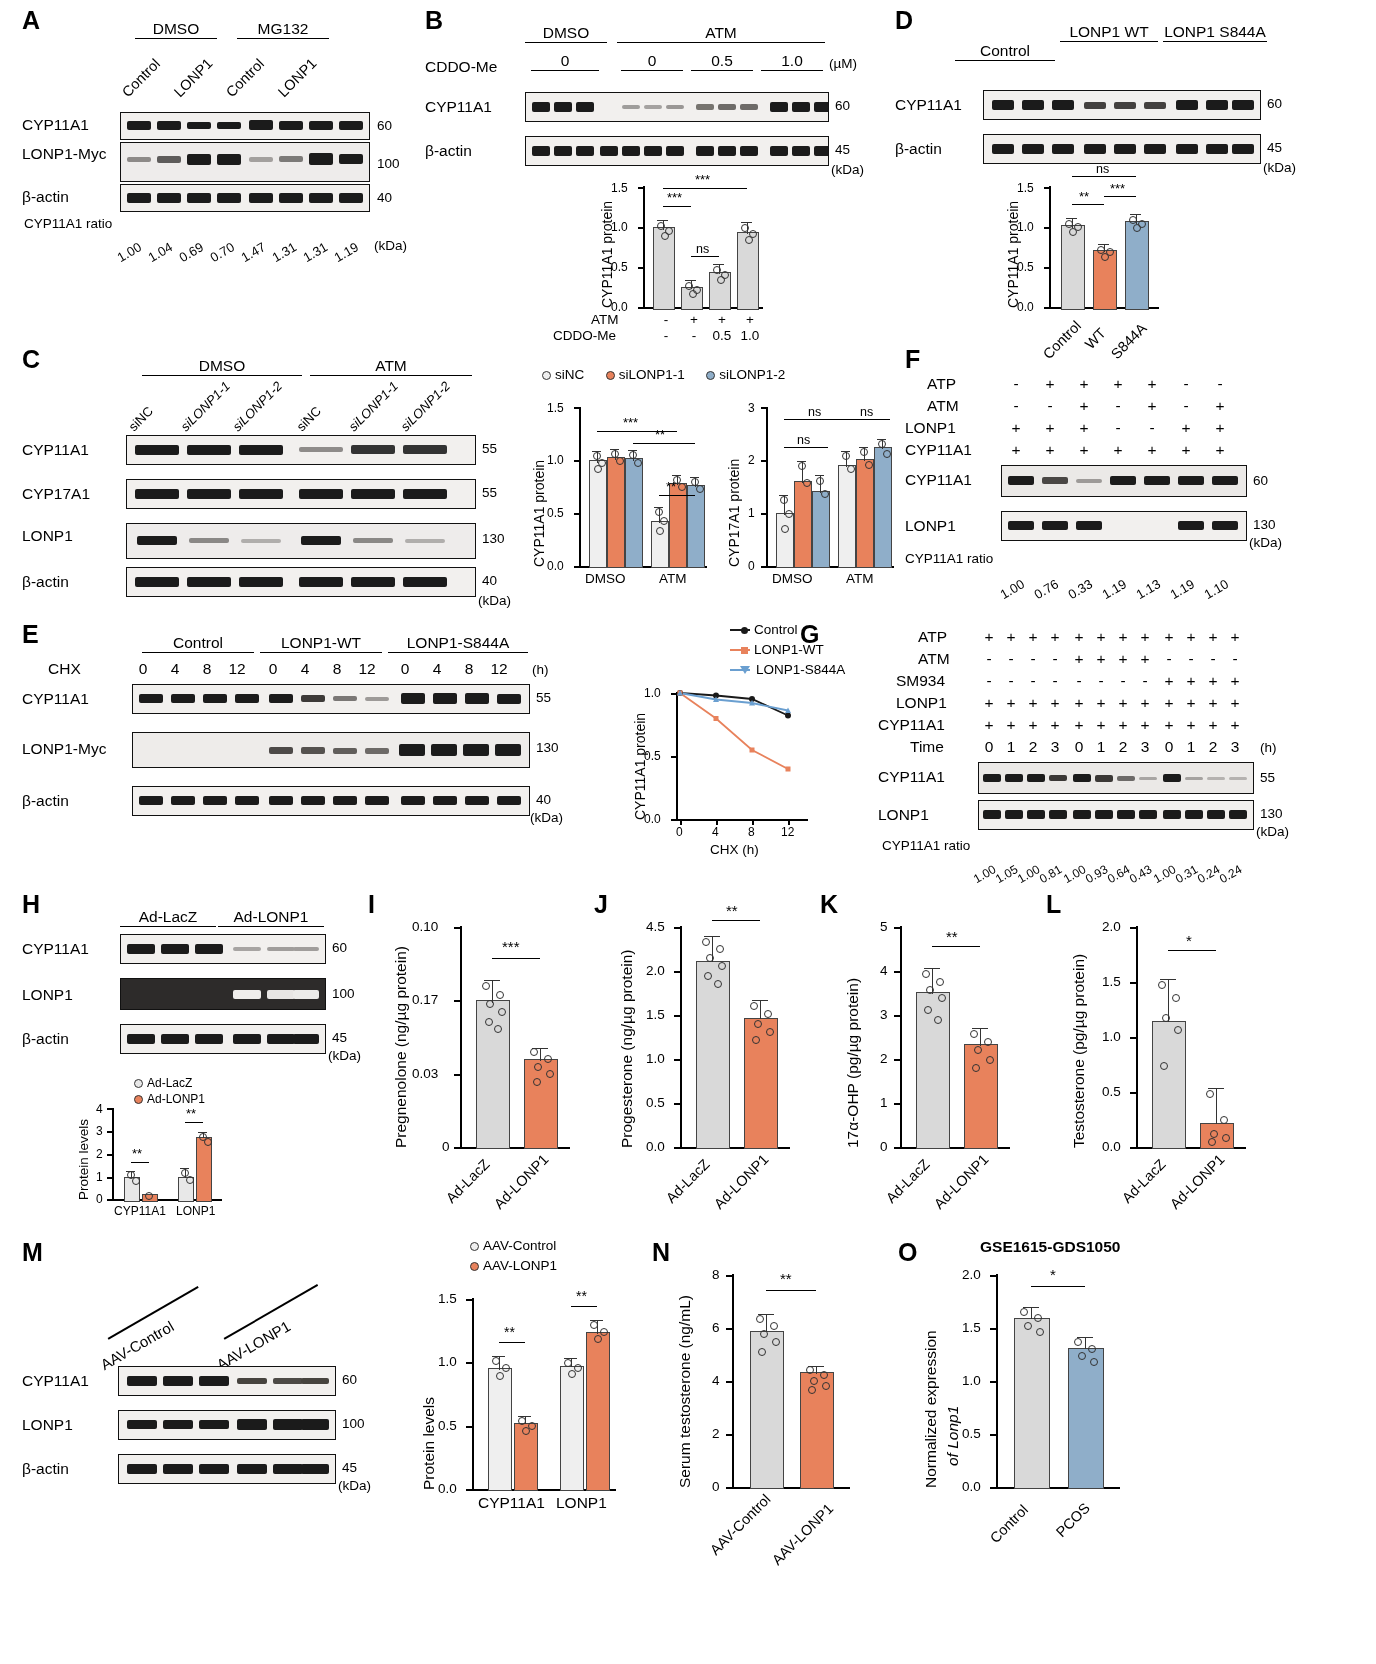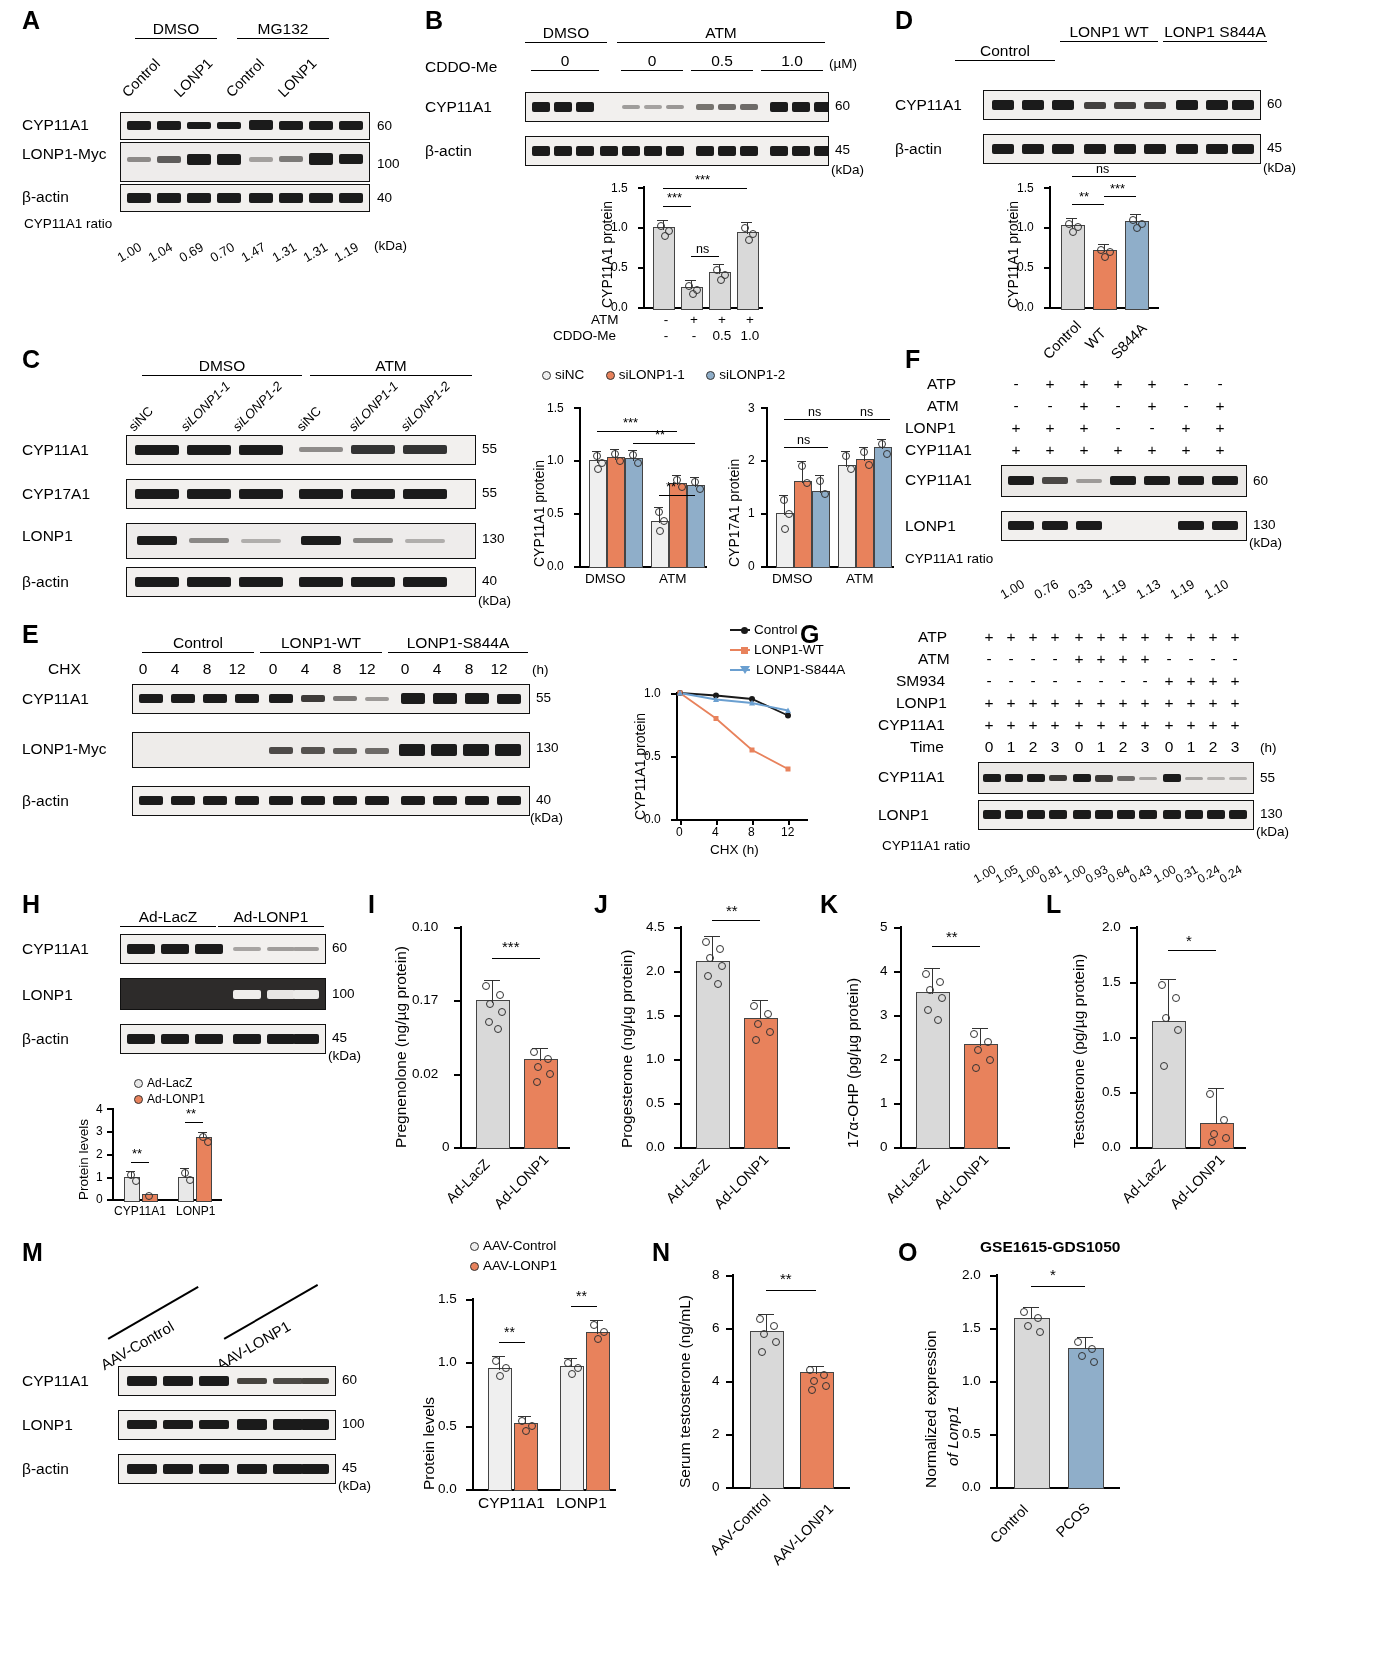--- a/index.html
+++ b/index.html
@@ -971,21 +971,21 @@
 </div>
 
 <div class="panel" style="left:368px;top:890px;width:230px;height:330px;">
   <div class="plabel" style="position:absolute;left:0;top:0;">I</div>
   <div class="vert lbl" style="position:absolute;left:24px;top:258px;">Pregnenolone (ng/µg protein)</div>
   <div class="axis" style="left:92px;top:36px;width:1.6px;height:222px;"></div>
   <div class="axis" style="left:92px;top:257px;width:110px;height:1.6px;"></div>
   <div class="tick" style="left:86px;top:257px;width:7px;"></div>
     <div class="lbl-s" style="position:absolute;left:74px;top:249px;">0</div>
   <div class="tick" style="left:86px;top:184px;width:7px;"></div>
-    <div class="lbl-s" style="position:absolute;left:44px;top:176px;">0.02</div>
+    <div class="lbl-s" style="position:absolute;left:44px;top:176px;">0.03</div>
   <div class="tick" style="left:86px;top:110px;width:7px;"></div>
     <div class="lbl-s" style="position:absolute;left:44px;top:102px;">0.17</div>
   <div class="tick" style="left:86px;top:37px;width:7px;"></div>
     <div class="lbl-s" style="position:absolute;left:44px;top:29px;">0.10</div>
 
   <div class="bar" style="left:108px;top:110px;width:32px;height:147px;background:#d9d9d9;"></div>
   <div class="bar" style="left:156px;top:169px;width:32px;height:88px;background:#e8825c;"></div>
   <div class="err" style="left:123.5px;top:90px;height:23px;"></div>
     <div class="errcap" style="left:116px;top:90px;width:16px;"></div>
   <div class="err" style="left:171.5px;top:158px;height:13px;"></div>

